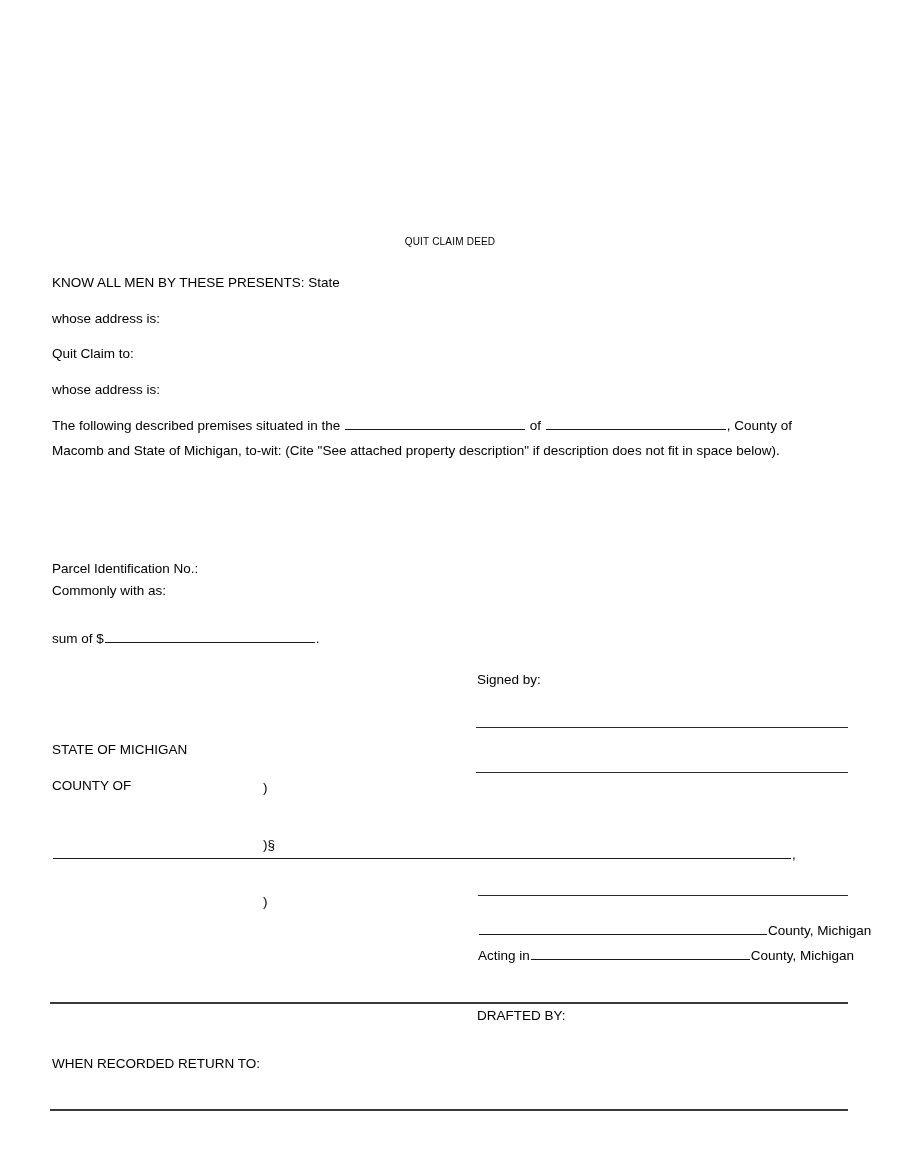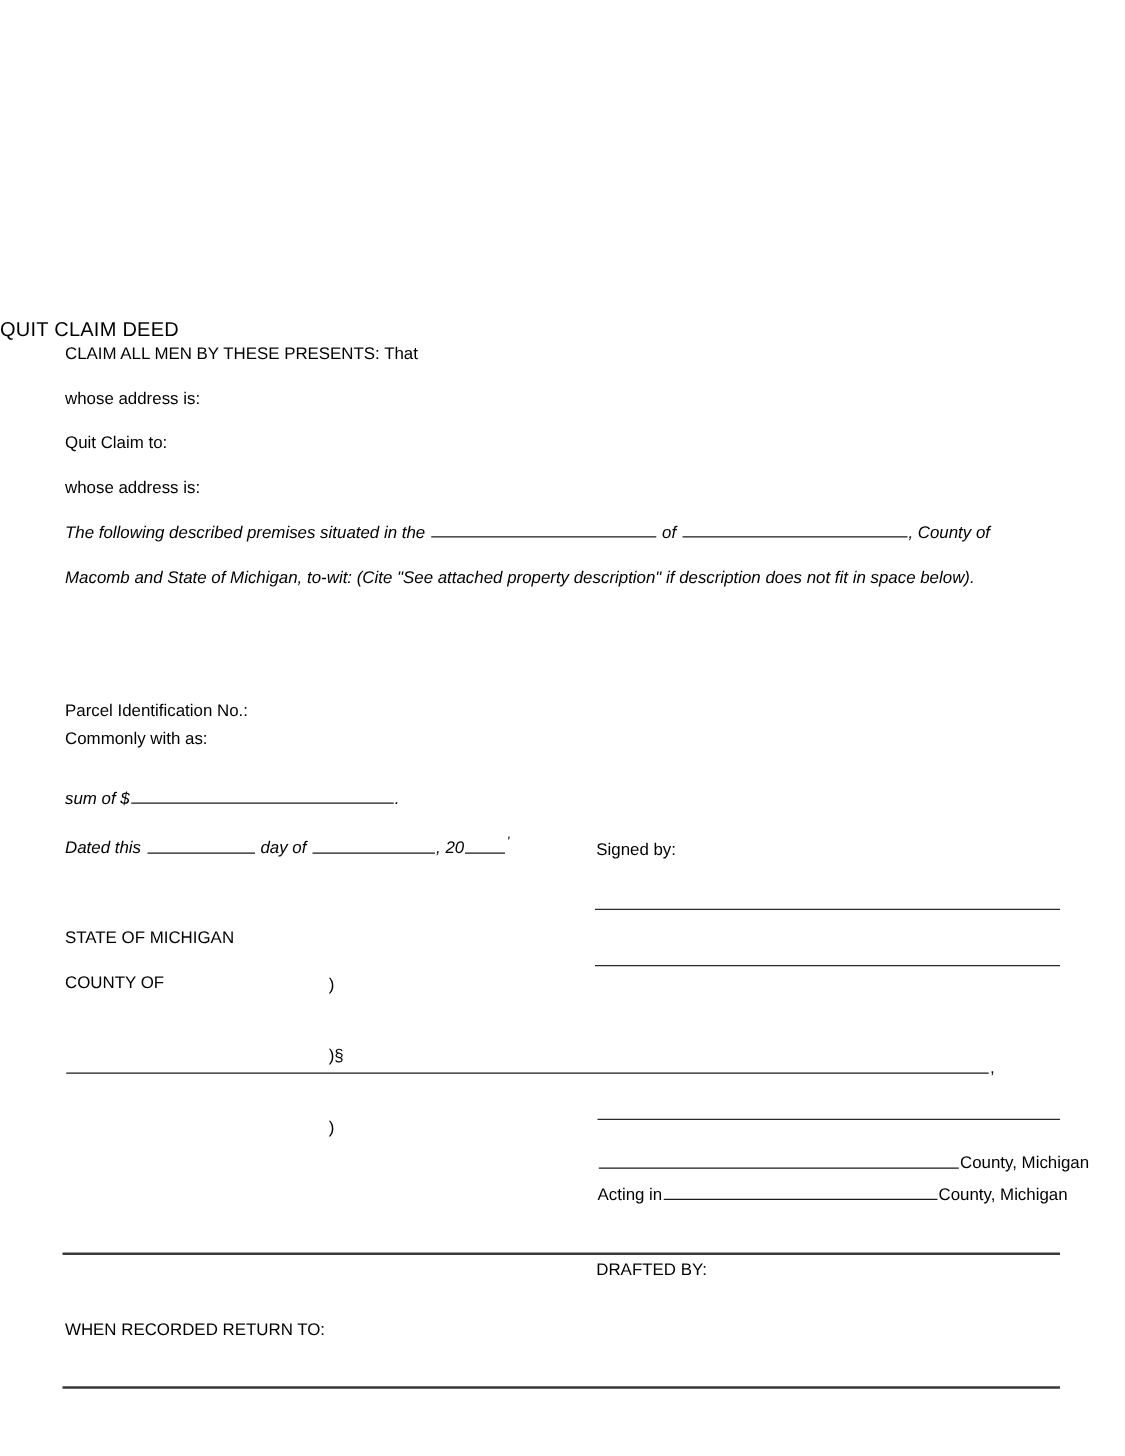--- a/index.html
+++ b/index.html
@@ -16,37 +16,36 @@
     position: relative;
     width: 900px;
     height: 1165px;
     background: #ffffff;
     overflow: hidden;
   }
   .abs { position: absolute; }
 
   .doc-title {
     left: 0;
-    top: 256px;
+    top: 236px;
     width: 900px;
-    text-align: left;
-    font-size: 16px;
+    text-align: center;
+    font-size: 10px;
     letter-spacing: 0.2px;
     white-space: nowrap;
   }
 
   .body-line {
     font-size: 13.5px;
     line-height: 17px;
     white-space: nowrap;
   }
   .body-wrap {
     font-size: 13.5px;
     line-height: 19px;
-    font-style: italic;
   }
 
   .blank {
     display: inline-block;
     border-bottom: 1px solid #1a1a1a;
     vertical-align: baseline;
     height: 0.92em;
     margin: 0 1px;
   }
 
@@ -75,51 +74,45 @@
     vertical-align: super;
   }
 </style>
 </head>
 <body>
 
 <div id="page">
 
   <div class="abs doc-title">QUIT CLAIM DEED</div>
 
-  <div class="abs body-line" style="left:52px; top:274px;">CLAIM ALL MEN BY THESE PRESENTS:  That</div>
+  <div class="abs body-line" style="left:52px; top:274px;">KNOW ALL MEN BY THESE PRESENTS:  State</div>
 
   <div class="abs body-line" style="left:52px; top:310px;">whose address is:</div>
 
   <div class="abs body-line" style="left:52px; top:345px;">Quit Claim to:</div>
 
   <div class="abs body-line" style="left:52px; top:381px;">whose address is:</div>
 
   <div class="abs body-wrap" style="left:52px; top:416px; width:800px;">
     <span>The following described premises situated in the</span>
     <span class="blank" style="width:180px;"></span>
     <span>of</span>
     <span class="blank" style="width:180px;"></span><span>, County of</span>
-    <div style="margin-top:17px;">Macomb and State of Michigan, to-wit: (Cite "See attached property description" if description does not fit in space below).</div>
+    <div style="margin-top:6px;">Macomb and State of Michigan, to-wit: (Cite "See attached property description" if description does not fit in space below).</div>
   </div>
 
   <div class="abs body-line" style="left:52px; top:560px;">Parcel Identification No.:</div>
 
   <div class="abs body-line" style="left:52px; top:582px;">Commonly with as:</div>
 
 
   <div class="abs body-wrap" style="left:52px; top:629px;text-align:right;">
     <span>sum of $</span><span class="blank" style="width:210px;"></span><span>.</span>
   </div>
 
-  <div class="abs body-wrap" style="left:52px; top:665px;">
-    <span>Dated this</span>
-    <span class="blank" style="width:86px;"></span>
-    <span>day of</span>
-    <span class="blank" style="width:98px;"></span><span>, 20</span><span class="blank" style="width:32px;"></span><span class="tick">'</span>
-  </div>
 
   <div class="abs body-line" style="left:477px; top:671px;">Signed by:</div>
 
   <div class="abs rule" style="left:476px; top:727px; width:372px;"></div>
   <div class="abs rule" style="left:476px; top:772px; width:372px;"></div>
 
   <div class="abs body-line" style="left:52px; top:741px;">STATE OF MICHIGAN</div>
   <div class="abs body-line" style="left:52px; top:777px;">COUNTY OF</div>
 
   <div class="abs paren-col" style="left:263px; top:740px;">

